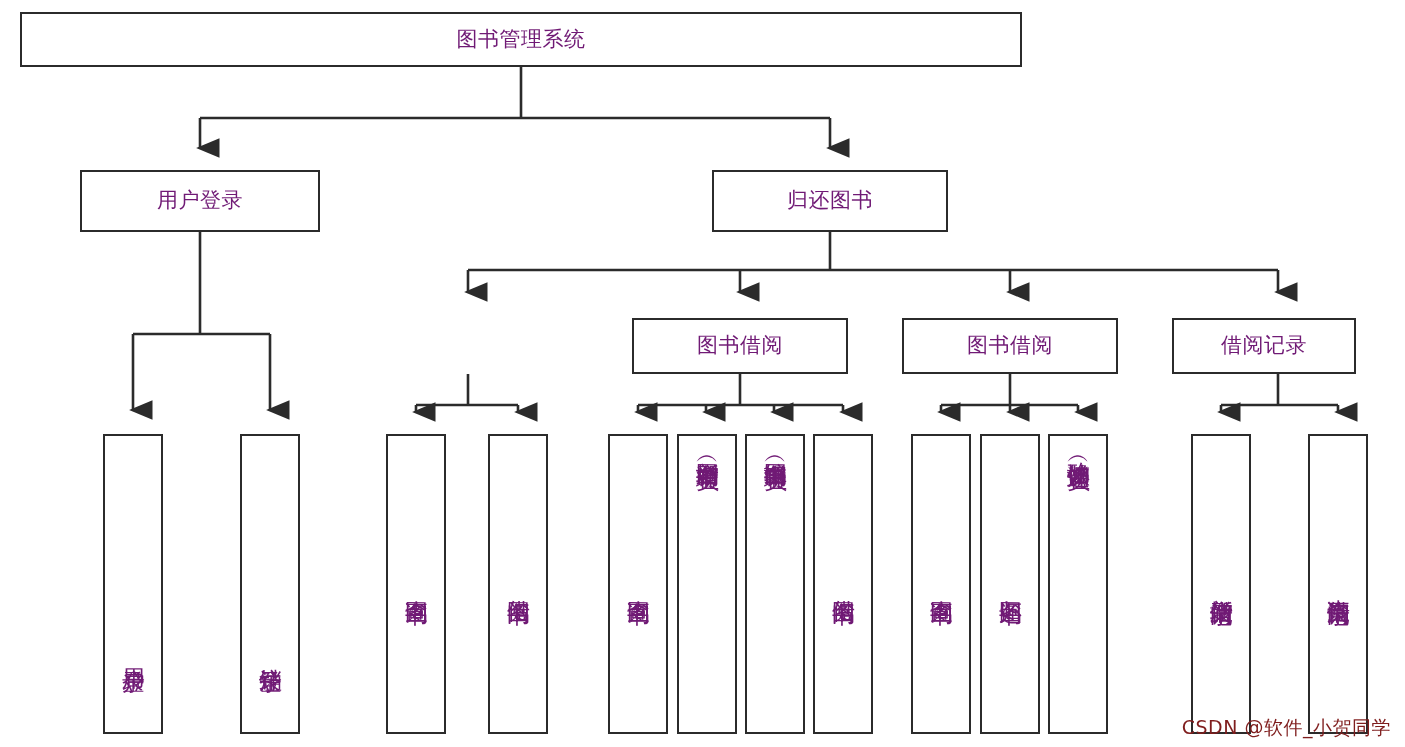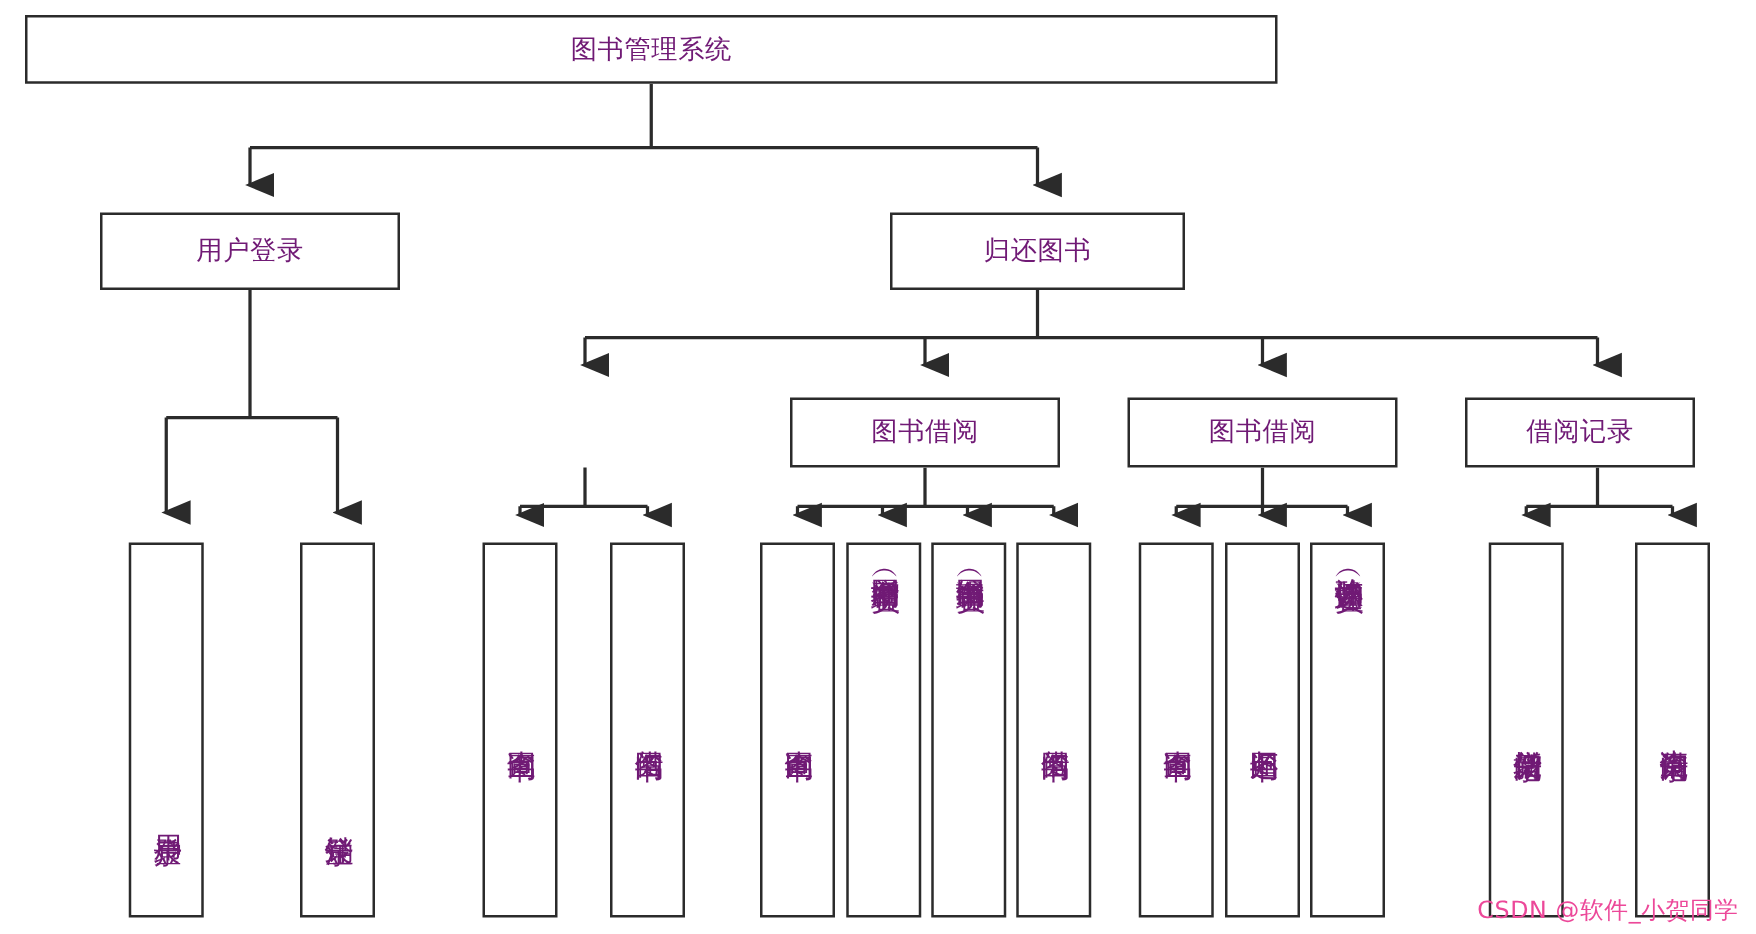--- a/index.html
+++ b/index.html
@@ -60,21 +60,21 @@
     padding-top: 8px;
   }
   .vlabel {
     display: block;
   }
   .watermark {
     position: absolute;
     right: 14px;
     bottom: 6px;
     font-size: 19px;
-    color: #ec4899;
+    color: #7f1d1d;
     letter-spacing: 0.5px;
     white-space: nowrap;
     pointer-events: none;
   }
 </style>
 </head>
 <body>
 
 <div id="canvas">
 

